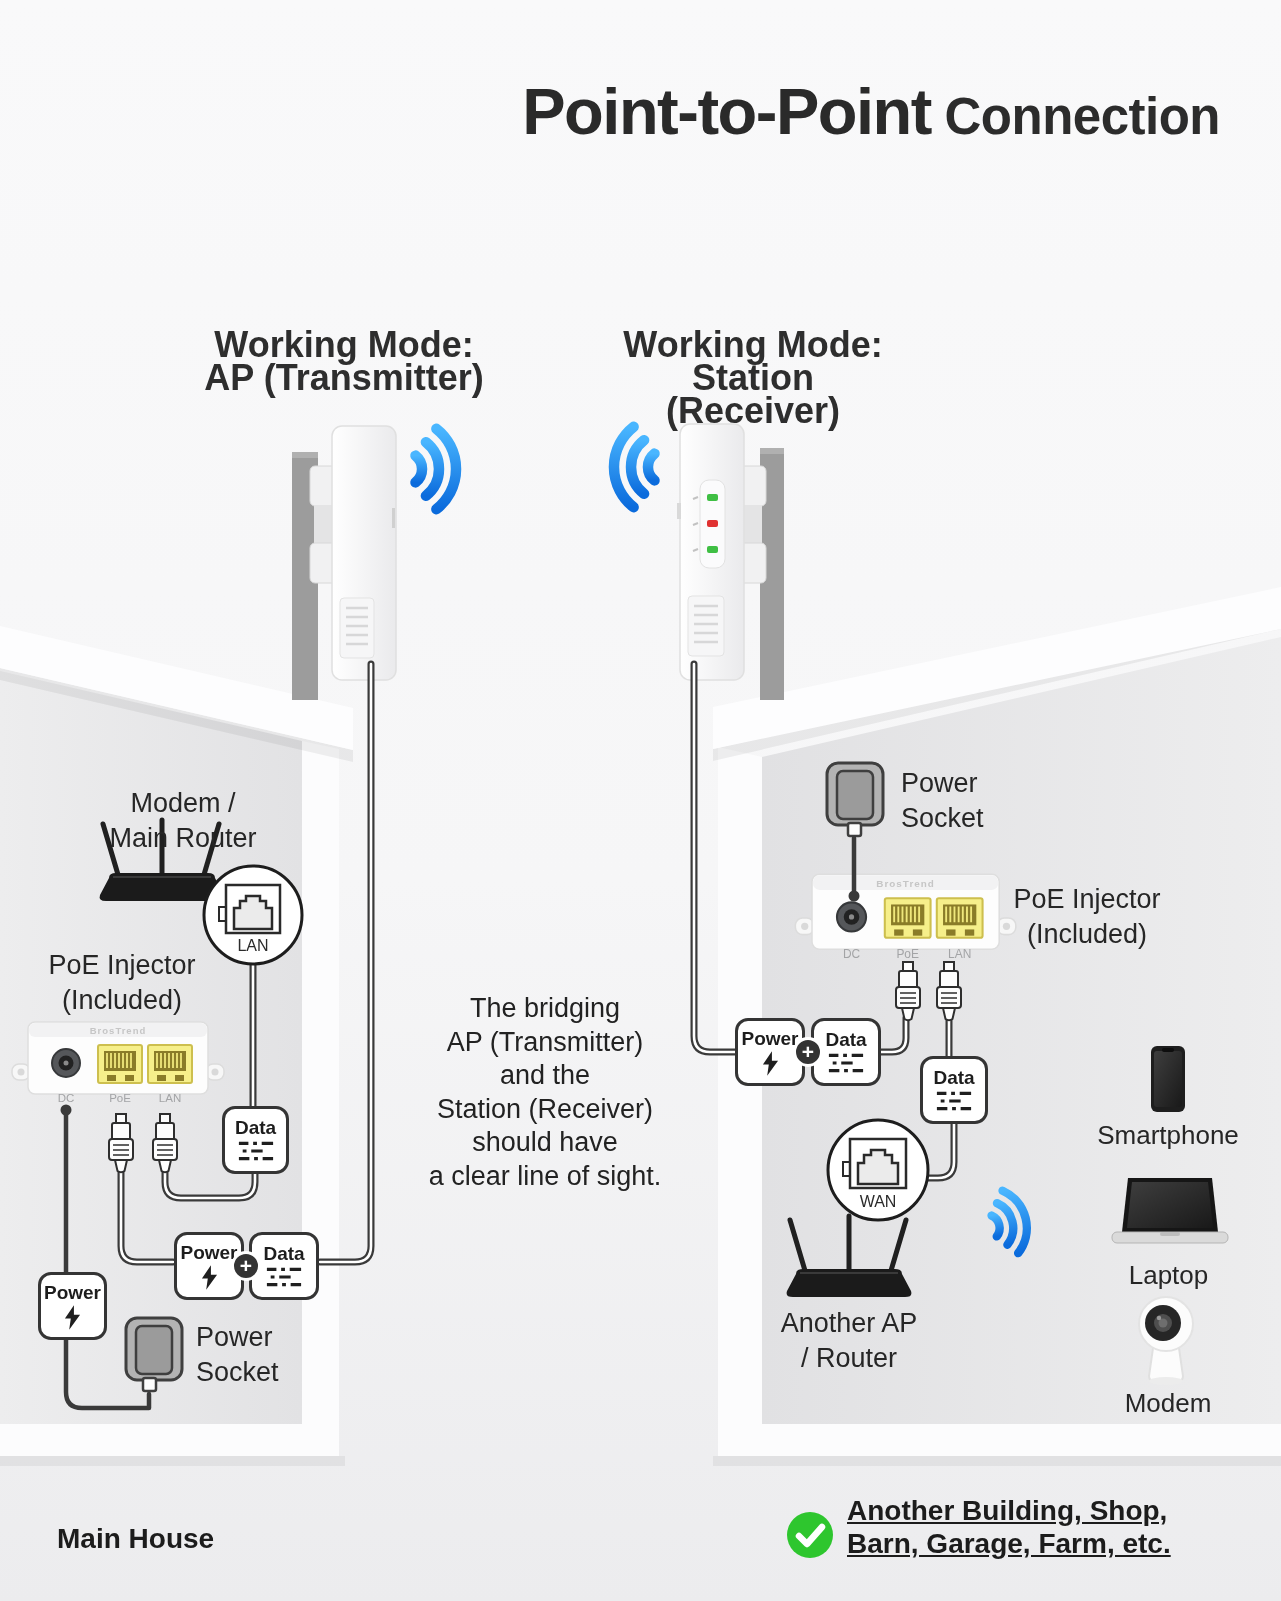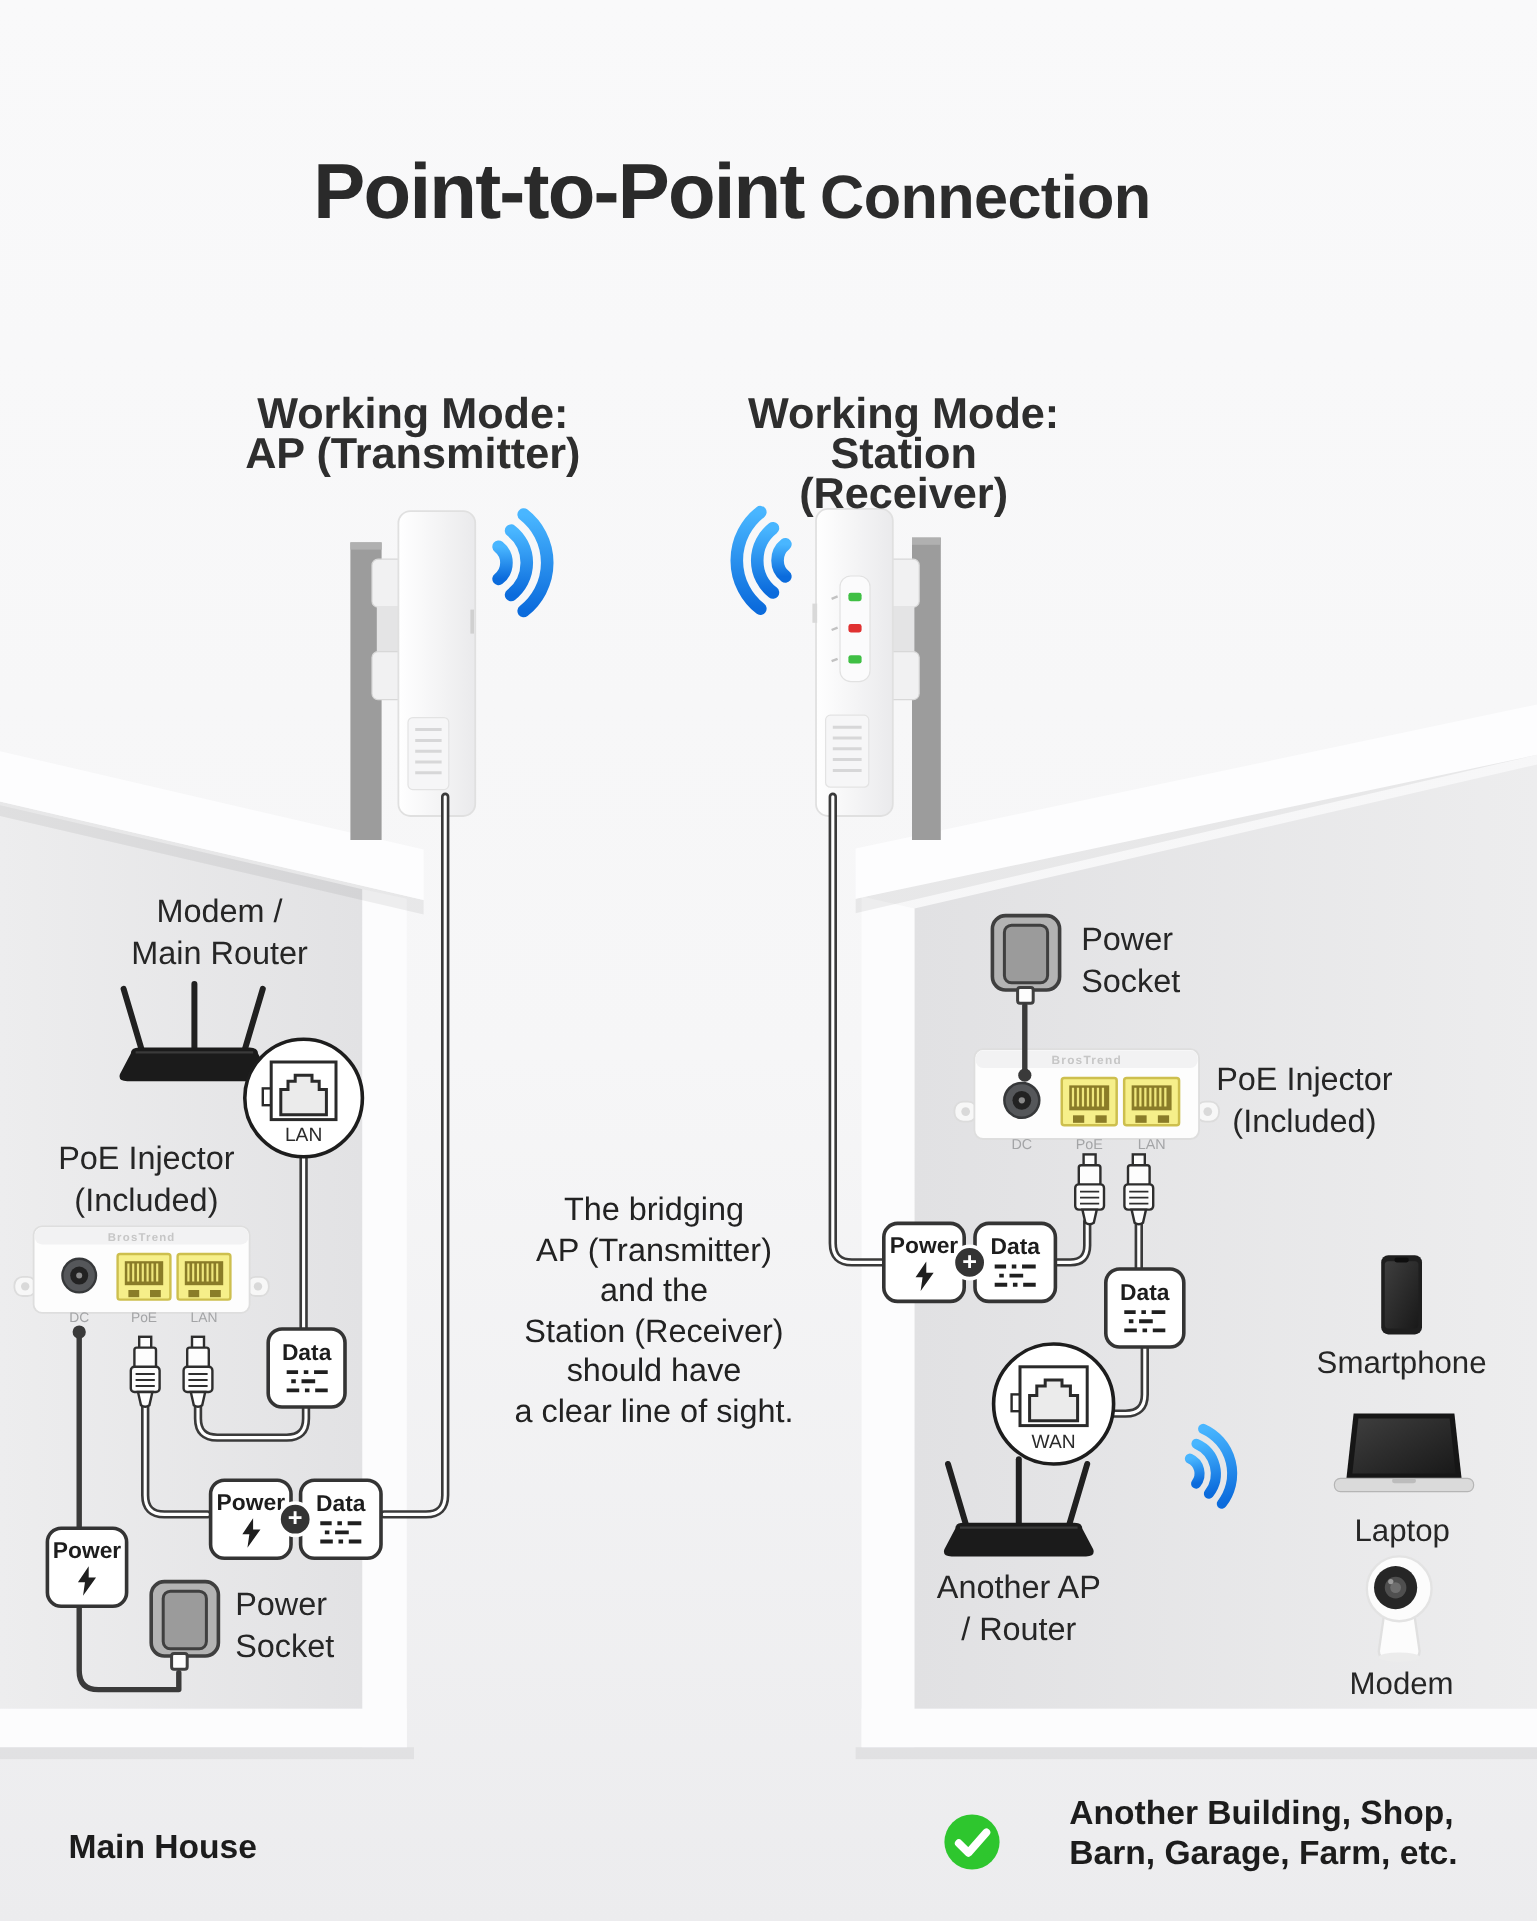--- a/index.html
+++ b/index.html
@@ -2,21 +2,21 @@
 <html><head>
 <meta charset="utf-8">
 <style>
   html,body{margin:0;padding:0;}
   body{font-family:"Liberation Sans",sans-serif;}
   #canvas{position:relative;width:1281px;height:1601px;overflow:hidden;
     background:linear-gradient(180deg,#f9f9fa 0%,#f6f6f7 55%,#ececee 100%);}
   #scene{position:absolute;left:0;top:0;z-index:1;}
   .t{position:absolute;color:#262626;white-space:pre-line;z-index:7;}
   .center{text-align:center;}
-  .title-row{position:absolute;top:74px;left:0;width:1220px;text-align:center;z-index:7;margin-top:48px;}
+  .title-row{position:absolute;top:74px;left:0;width:1220px;text-align:right;z-index:7;}
   .title-strong{font-weight:700;font-size:65px;letter-spacing:-1.5px;color:#2a2a2a;}
   .title-light{font-weight:700;font-size:51px;letter-spacing:-0.5px;color:#2c2c2c;}
   .subtitle{top:164px;left:0;width:1281px;text-align:center;font-size:30px;color:#1f1f1f;}
   .mode{font-weight:700;font-size:36px;line-height:33px;color:#2e2e2e;}
   .note{font-size:27px;line-height:33.5px;color:#222;}
   .lbl27{font-size:27px;line-height:35px;}
   .lbl26{font-size:26px;line-height:30px;}
   .bold28{font-weight:700;font-size:28px;line-height:33px;color:#1c1c1c;}
   .tag{position:absolute;box-sizing:border-box;background:#fff;border:3.5px solid #343434;
     border-radius:13px;display:flex;flex-direction:column;align-items:center;
@@ -310,38 +310,38 @@
 <div class="t mode center" style="left:603px;top:328px;width:300px;">Working Mode:
 Station (Receiver)</div>
 
 <div class="t note center" style="left:395px;top:992px;width:300px;">The bridging
 AP (Transmitter)
 and the
 Station (Receiver)
 should have
 a clear line of sight.</div>
 
-<div class="t lbl27 center" style="left:93px;top:742px;width:180px;text-align:center;">Modem /
+<div class="t lbl27 center" style="left:93px;top:786px;width:180px;text-align:center;">Modem /
 Main Router</div>
 <div class="t lbl27 center" style="left:32px;top:948px;width:180px;">PoE Injector
 (Included)</div>
 <div class="t lbl27" style="left:196px;top:1320px;">Power
 Socket</div>
 <div class="t bold28" style="left:57px;top:1522px;">Main House</div>
 
 <div class="t lbl27" style="left:901px;top:766px;">Power
 Socket</div>
 <div class="t lbl27 center" style="left:1002px;top:882px;width:170px;">PoE Injector
 (Included)</div>
 <div class="t lbl27 center" style="left:768px;top:1306px;width:162px;">Another AP
 / Router</div>
 <div class="t lbl26 center" style="left:1088px;top:1120px;width:160px;">Smartphone</div>
 <div class="t lbl26 center" style="left:1096px;top:1260px;width:145px;">Laptop</div>
 <div class="t lbl26 center" style="left:1098px;top:1388px;width:140px;">Modem</div>
-<div class="t bold28" style="left:891px;top:1494px;">Another Building, Shop,
+<div class="t bold28" style="left:847px;top:1494px;text-decoration:underline;">Another Building, Shop,
 Barn, Garage, Farm, etc.</div>
 
 <div class="tag" style="left:222px;top:1106px;width:67px;height:68px;">
   <span class="lbl">Data</span>
   <svg width="38" height="22" viewBox="0 0 40 22">
         <g stroke="#1f1f1f" stroke-width="3.4">
           <path d="M2 3 H12 M17 3 H21 M26 3 H38"></path>
           <path d="M6 11 H10 M15 11 H27"></path>
           <path d="M2 19 H13 M18 19 H22 M27 19 H38"></path>
         </g>

